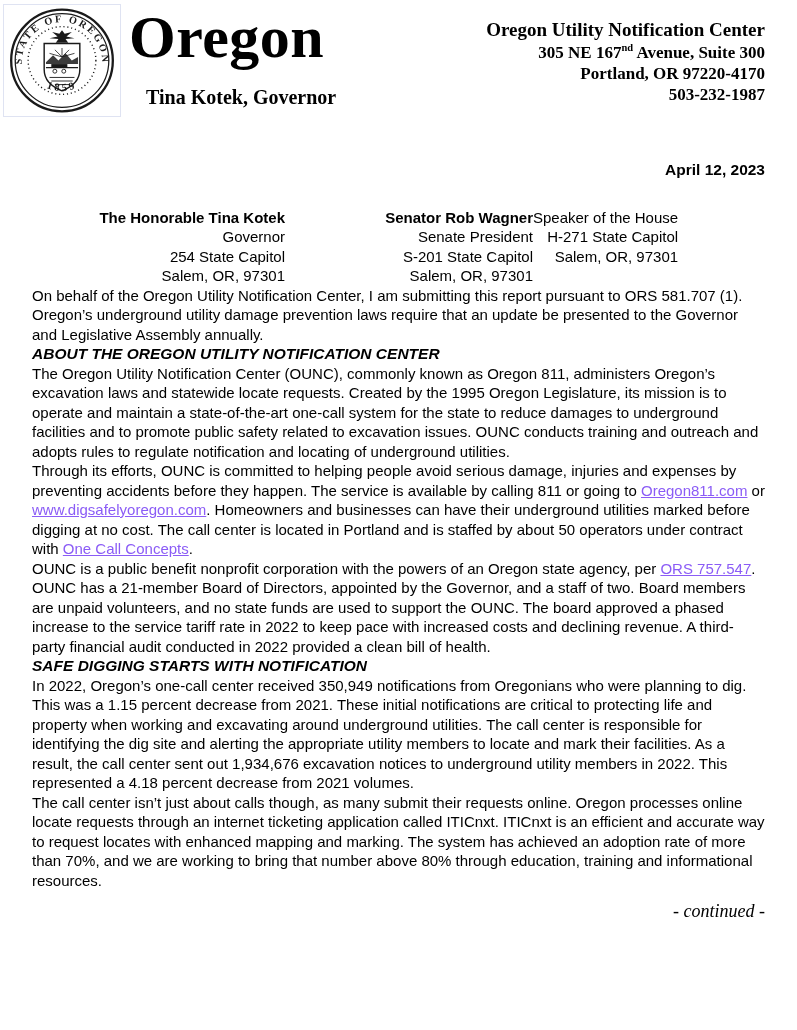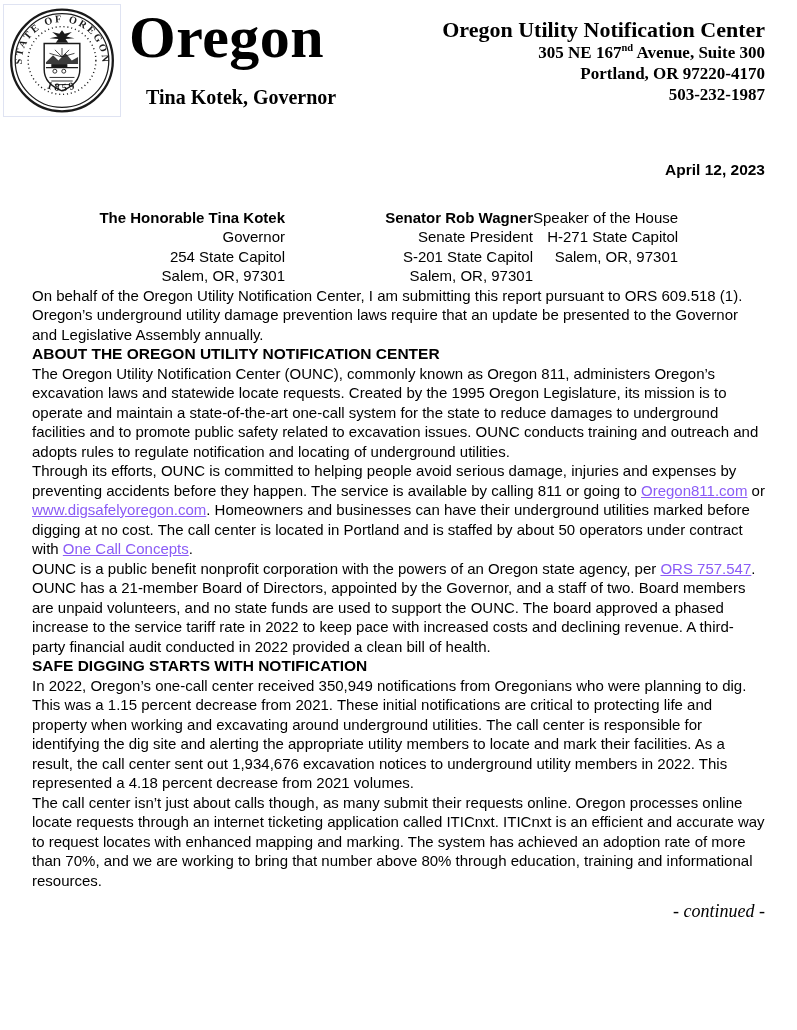--- a/index.html
+++ b/index.html
@@ -37,21 +37,21 @@
     font-weight: bold;
     font-size: 20px;
     margin: 16px 0 0 17px;
   }
   .contact-block {
     position: absolute; right: 32px; top: 17px;
     text-align: right;
     font-family: "Liberation Serif", serif;
     font-weight: bold;
   }
-  .contact-org { font-size: 22px; line-height: 25px; }
+  .contact-org { font-size: 19px; line-height: 25px; }
   .contact-line { font-size: 17px; line-height: 21px; }
   .contact-line sup { font-size: 10.5px; line-height: 0; }
 
   
   .content { padding: 0 32px; font-size: 15px; line-height: 19.5px; }
   .date-line {
     margin-top: 40px;
     font-weight: bold;
     font-size: 15.5px;
     text-align: right;
@@ -68,20 +68,21 @@
   .mt-p3 { margin-top: 12px; }
   .mt-p4 { margin-top: 12px; }
   .mt-p5 { margin-top: 9px; }
   .mt-p6 { margin-top: 17px; }
 
   h2.section-heading {
     font-size: 15.5px;
     line-height: 19.5px;
     font-weight: bold;
     margin: 0;
+    font-style: italic;
   }
   .mt-h1 { margin-top: 17px; }
   .mt-h2 { margin-top: 11px; }
 
   a.doc-link { color: #8b5cf6; text-decoration: underline; cursor: pointer; }
 
   .continued-line {
     margin-top: 12px;
     text-align: right;
     font-family: "Liberation Serif", serif;
@@ -168,21 +169,21 @@
         <div>S-201 State Capitol</div>
         <div>Salem, OR, 97301</div>
       </div>
       <div class="recipient col3">
         <div>Speaker of the House</div>
         <div>H-271 State Capitol</div>
         <div>Salem, OR, 97301</div>
       </div>
     </div>
 
-    <p class="body-para mt-p1">On behalf of the Oregon Utility Notification Center, I am submitting this report pursuant to ORS 609.518 (1). Oregon’s underground utility damage prevention laws require that an update be presented to the Governor and Legislative Assembly annually.</p>
+    <p class="body-para mt-p1">On behalf of the Oregon Utility Notification Center, I am submitting this report pursuant to ORS 581.707 (1). Oregon’s underground utility damage prevention laws require that an update be presented to the Governor and Legislative Assembly annually.</p>
 
     <h2 class="section-heading mt-h1">ABOUT THE OREGON UTILITY NOTIFICATION CENTER</h2>
 
     <p class="body-para mt-p2">The Oregon Utility Notification Center (OUNC), commonly known as Oregon 811, administers Oregon’s excavation laws and statewide locate requests. Created by the 1995 Oregon Legislature, its mission is to operate and maintain a state-of-the-art one-call system for the state to reduce damages to underground facilities and to promote public safety related to excavation issues. OUNC conducts training and outreach and adopts rules to regulate notification and locating of underground utilities.</p>
 
     <p class="body-para mt-p3"><span>Through its efforts, OUNC is committed to helping people avoid serious damage, injuries and expenses by preventing accidents before they happen. The service is available by calling 811 or going to </span><a class="doc-link">Oregon811.com</a><span> or </span><a class="doc-link">www.digsafelyoregon.com</a><span>. Homeowners and businesses can have their underground utilities marked before digging at no cost. The call center is located in Portland and is staffed by about 50 operators under contract with </span><a class="doc-link">One Call Concepts</a><span>.</span></p>
 
     <p class="body-para mt-p4"><span>OUNC is a public benefit nonprofit corporation with the powers of an Oregon state agency, per </span><a class="doc-link">ORS 757.547</a><span>. OUNC has a 21-member Board of Directors, appointed by the Governor, and a staff of two. Board members are unpaid volunteers, and no state funds are used to support the OUNC. The board approved a phased increase to the service tariff rate in 2022 to keep pace with increased costs and declining revenue. A third-party financial audit conducted in 2022 provided a clean bill of health.</span></p>
 
     <h2 class="section-heading mt-h2">SAFE DIGGING STARTS WITH NOTIFICATION</h2>

